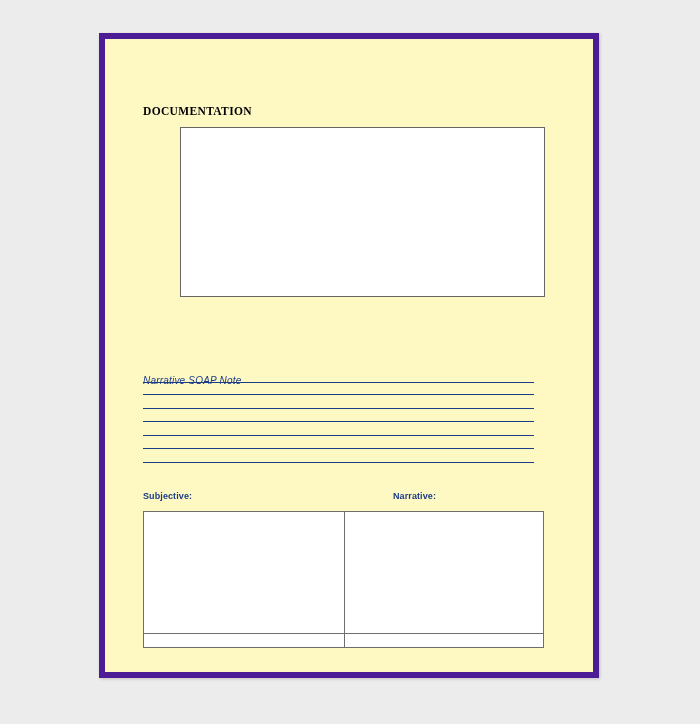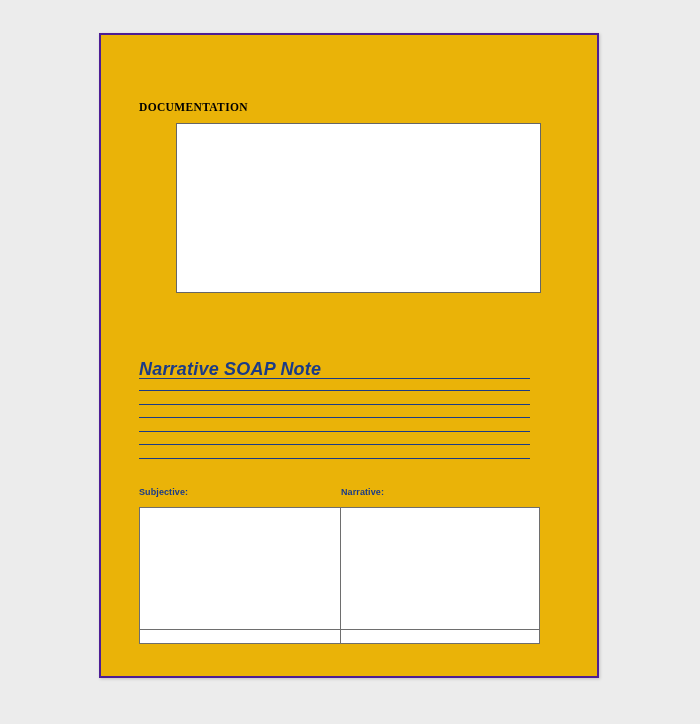--- a/index.html
+++ b/index.html
@@ -17,23 +17,23 @@
     position: relative;
     width: 700px;
     height: 724px;
   }
   .page {
     position: absolute;
     left: 99px;
     top: 33px;
     width: 500px;
     height: 645px;
-    background: #eab308;
+    background: #fef9c3;
     box-shadow: 1px 1px 3px rgba(0,0,0,0.18);
-    border: 2px solid #4c1d95;
+    border: 6px solid #4c1d95;
     box-sizing: border-box;
   }
   .doc-title {
     position: absolute;
     left: 38px;
     top: 66px;
     font-family: "Liberation Serif", serif;
     font-weight: bold;
     font-size: 11.5px;
     letter-spacing: 0.35px;
@@ -45,23 +45,23 @@
     top: 88px;
     width: 365px;
     height: 170px;
     border: 1px solid #666666;
     box-sizing: border-box;
     background: #ffffff;
   }
   .section-heading {
     position: absolute;
     left: 38px;
-    top: 324px;
-    font-size: 18px;
-    font-weight: bold;
+    top: 336px;
+    font-size: 10px;
+    font-weight: normal;
     font-style: italic;
     color: #1b3b87;
     letter-spacing: 0.2px;
   }
   .rules {
     position: absolute;
     left: 38px;
     top: 343px;
     width: 391px;
   }
@@ -73,20 +73,21 @@
   .rule:first-child {
     border-top: 1.6px solid #1b3b87;
     height: 13px;
   }
   .so-labels {
     position: absolute;
     left: 38px;
     top: 452px;
     width: 401px;
     display: flex;
+    gap: 48px;
   }
   .so-label {
     font-size: 9px;
     font-weight: bold;
     color: #1b3b87;
     letter-spacing: 0.1px;
   }
   .so-label.subjective { width: 202px; }
   .grid {
     position: absolute;

